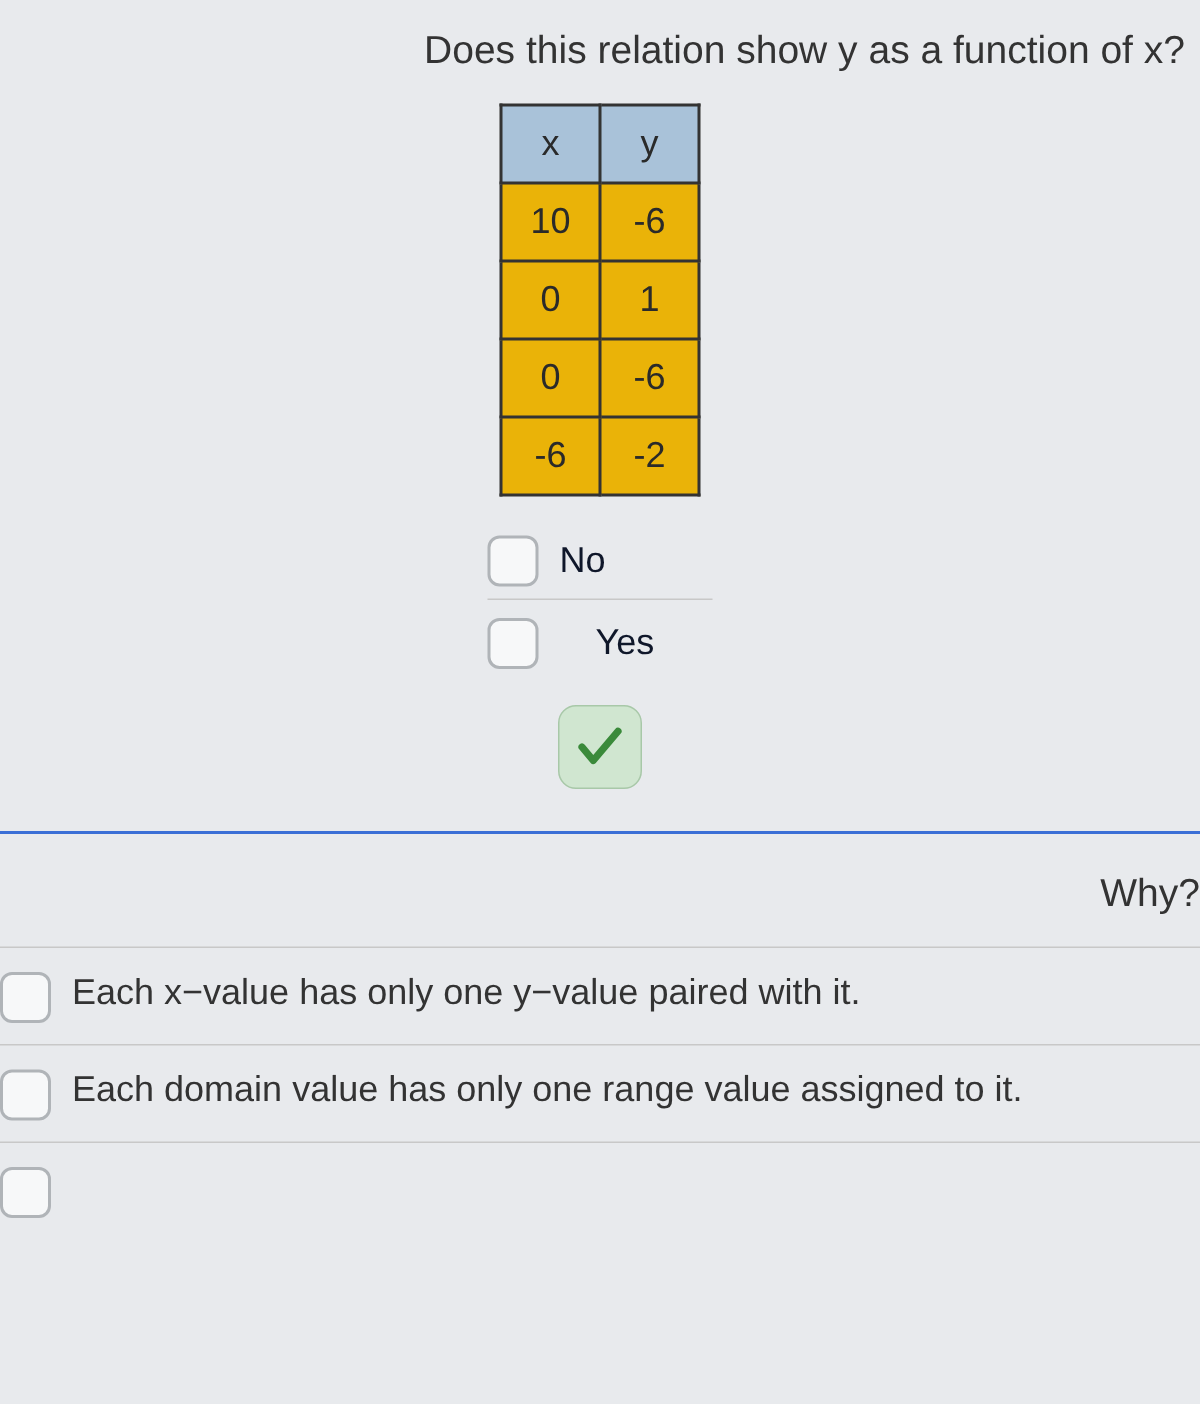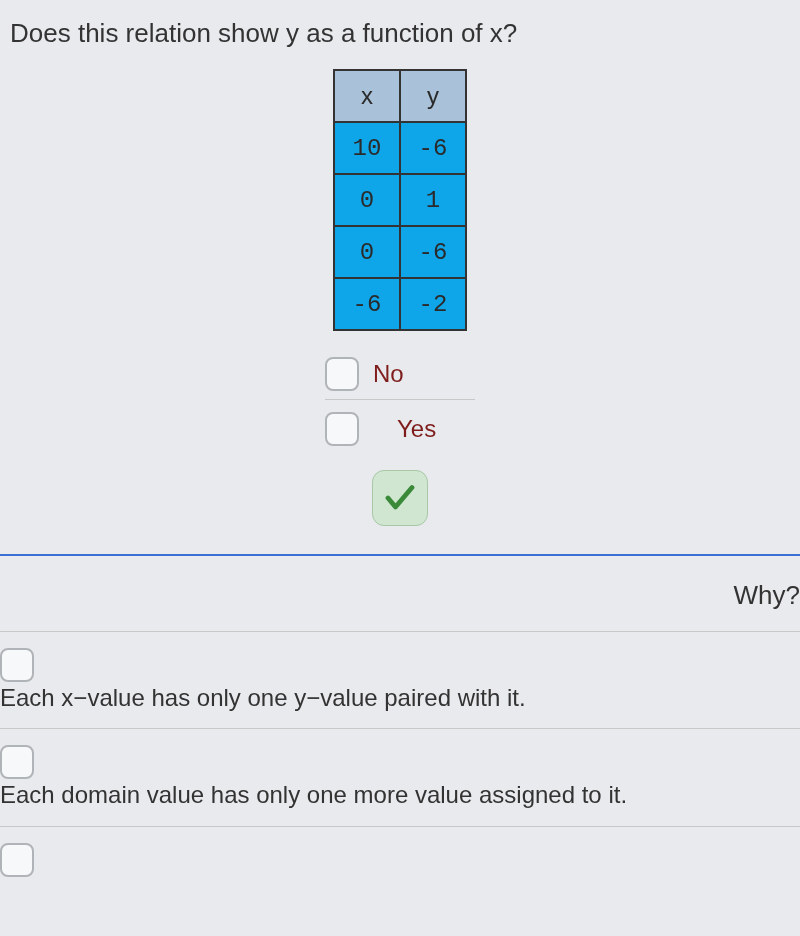--- a/index.html
+++ b/index.html
@@ -5,21 +5,21 @@
   * { box-sizing: border-box; margin: 0; padding: 0; }
   body {
     width: 800px;
     height: 936px;
     background: #e8eaed;
     font-family: Arial, Helvetica, sans-serif;
     color: #2a2a2a;
     overflow: hidden;
   }
   .question-text {
-    text-align: left;
+    text-align: right;
     font-size: 26px;
     padding: 18px 10px 20px;
     color: #333;
   }
   .table-wrap {
     display: flex;
     justify-content: center;
     margin-bottom: 18px;
   }
   table.relation {
@@ -31,22 +31,21 @@
     height: 52px;
     text-align: center;
     font-size: 24px;
     font-weight: 400;
   }
   table.relation th {
     background: #a9c2d9;
     font-weight: 400;
   }
   table.relation td {
-    background: #0ea5e9;
-    font-family: Liberation Mono, monospace;
+    background: #eab308;
   }
   .choices {
     display: flex;
     flex-direction: column;
     align-items: center;
     gap: 4px;
     margin-bottom: 16px;
   }
   .choice-row {
     display: flex;
@@ -58,21 +57,21 @@
   .choice-row:last-child { border-bottom: none; gap: 24px; }
   .checkbox {
     width: 34px;
     height: 34px;
     border: 2px solid #b0b4b8;
     border-radius: 8px;
     background: #f7f8f9;
     margin-right: 14px;
     flex-shrink: 0;
   }
-  .choice-label { font-size: 24px; color: #7f1d1d; }
+  .choice-label { font-size: 24px; color: #0f172a; }
   .submit-wrap {
     display: flex;
     justify-content: center;
     margin-bottom: 28px;
   }
   .submit-btn {
     width: 56px;
     height: 56px;
     border-radius: 12px;
     background: #d0e6d0;
@@ -95,21 +94,20 @@
   }
   .reasons { }
   .reason-row {
     display: flex;
     align-items: flex-start;
     padding: 14px 12px 14px 0;
     border-top: 1px solid #c8c8c8;
     font-size: 24px;
     color: #333;
     line-height: 1.35;
-    flex-direction: column;
   }
   .reason-row .checkbox {
     margin-left: 0;
     margin-right: 14px;
     margin-top: 2px;
   }
   .reason-text { flex: 1; }
 </style>
 </head>
 <body>
@@ -166,18 +164,18 @@
 
 <div class="why-heading">Why?</div>
 
 <div class="reasons">
   <div class="reason-row">
     <div class="checkbox"></div>
     <div class="reason-text">Each x−value has only one y−value paired with it.</div>
   </div>
   <div class="reason-row">
     <div class="checkbox"></div>
-    <div class="reason-text">Each domain value has only one more value assigned to it.</div>
+    <div class="reason-text">Each domain value has only one range value assigned to it.</div>
   </div>
   <div class="reason-row">
     <div class="checkbox"></div>
   </div>
 </div>
 
 </body></html>

